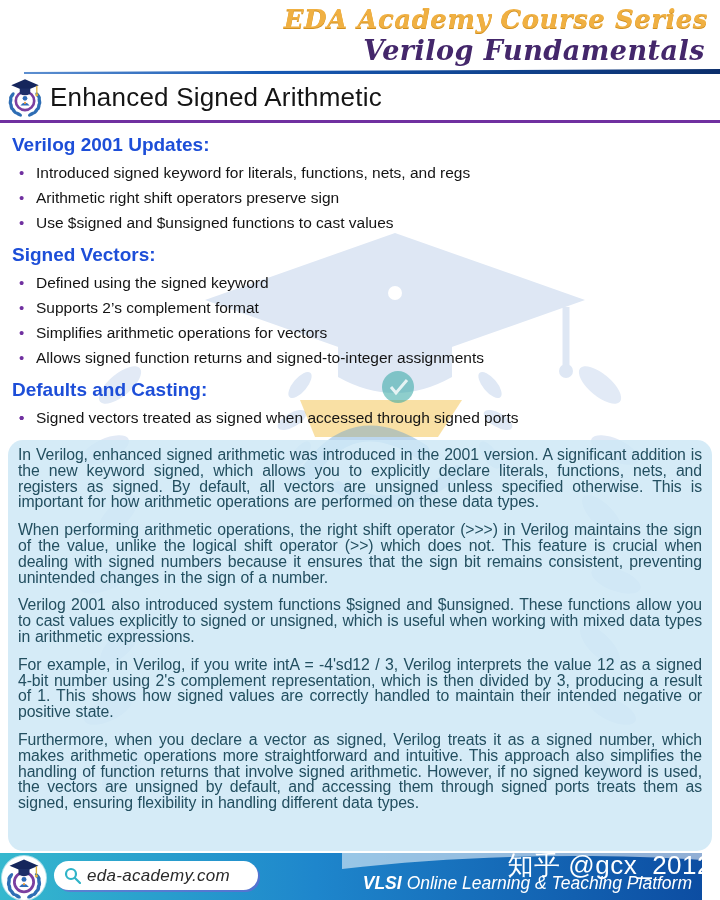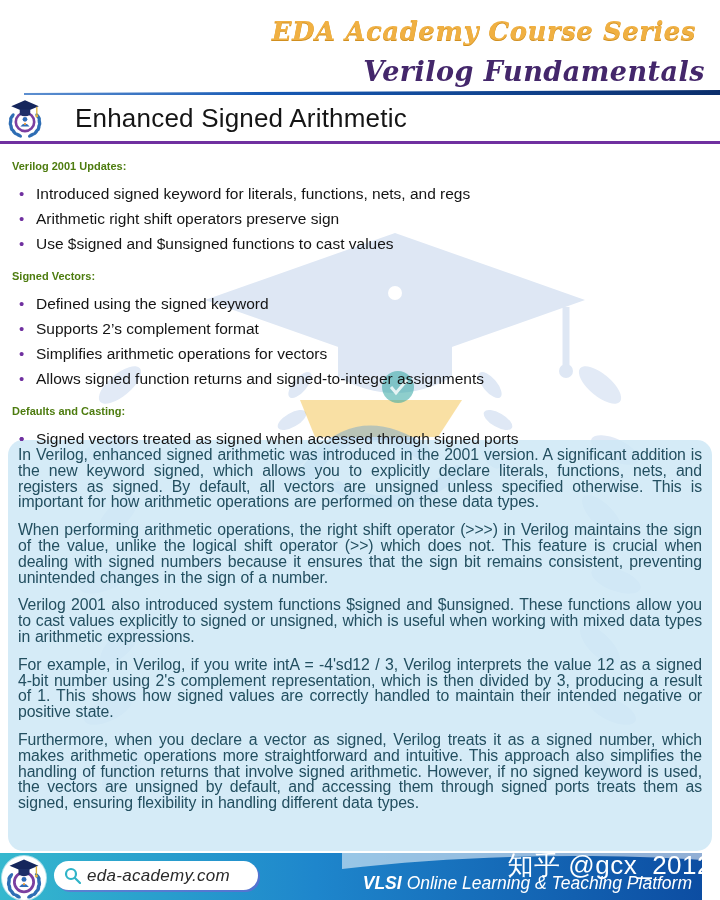--- a/index.html
+++ b/index.html
@@ -6,40 +6,40 @@
   .page{
     position:relative;width:720px;height:900px;margin:0 auto;
     background:#ffffff;overflow:hidden;
     font-family:"Liberation Sans",sans-serif;
   }
   
   .top-banner{position:relative;z-index:2;text-align:right;padding:5px 12px 0 0;}
   .series-title{
     font-family:"DejaVu Serif",serif;font-style:italic;font-weight:bold;
     font-size:26px;line-height:28px;color:#F0B042;
-    text-shadow:0 1px 0 #d18f1f;letter-spacing:.5px;margin:12px;
+    text-shadow:0 1px 0 #d18f1f;letter-spacing:.5px;margin:0;
   }
   .course-title{
     font-family:"DejaVu Serif",serif;font-style:italic;font-weight:bold;
     font-size:27px;line-height:30px;color:#44276B;margin:3px;letter-spacing:.5px;
   }
   .blue-rule{
     height:5px;margin:1px 0 0 24px;
     background:linear-gradient(90deg,#5d8fd0,#1659b4 35%,#0b2e6b);
     clip-path:polygon(0 60%,100% 0,100% 100%,0 100%);
   }
   
-  .title-row{position:relative;z-index:2;display:flex;align-items:center;height:46px;padding-left:4px;gap:25px;}
+  .title-row{position:relative;z-index:2;display:flex;align-items:center;height:46px;padding-left:4px;}
   .title-row .logo{width:42px;height:42px;flex:0 0 auto;}
   .slide-title{font-size:26px;color:#151515;margin:0 0 0 4px;font-weight:400;letter-spacing:.2px;}
   .purple-rule{height:3px;background:#7030A0;width:100%;}
   
   .content{position:relative;z-index:2;padding:2px 14px 0 12px;}
   .section-heading{
-    color:#4d7c0f;font-weight:bold;font-size:11px;line-height:20px;
+    color:#1d4ed8;font-weight:bold;font-size:19px;line-height:20px;
     margin:10px 0 5px 0;
   }
   .bullet-list{list-style:none;margin:0;padding:0;}
   .bullet-item{position:relative;padding-left:24px;font-size:15.5px;line-height:25px;color:#141414;}
   .dot{position:absolute;left:7px;top:0;color:#7030A0;font-size:15px;}
   
   .wm-layer{position:absolute;left:0;top:215px;z-index:0;pointer-events:none;}
   
   .panel{
     position:absolute;z-index:1;left:8px;right:8px;top:440px;bottom:49px;

